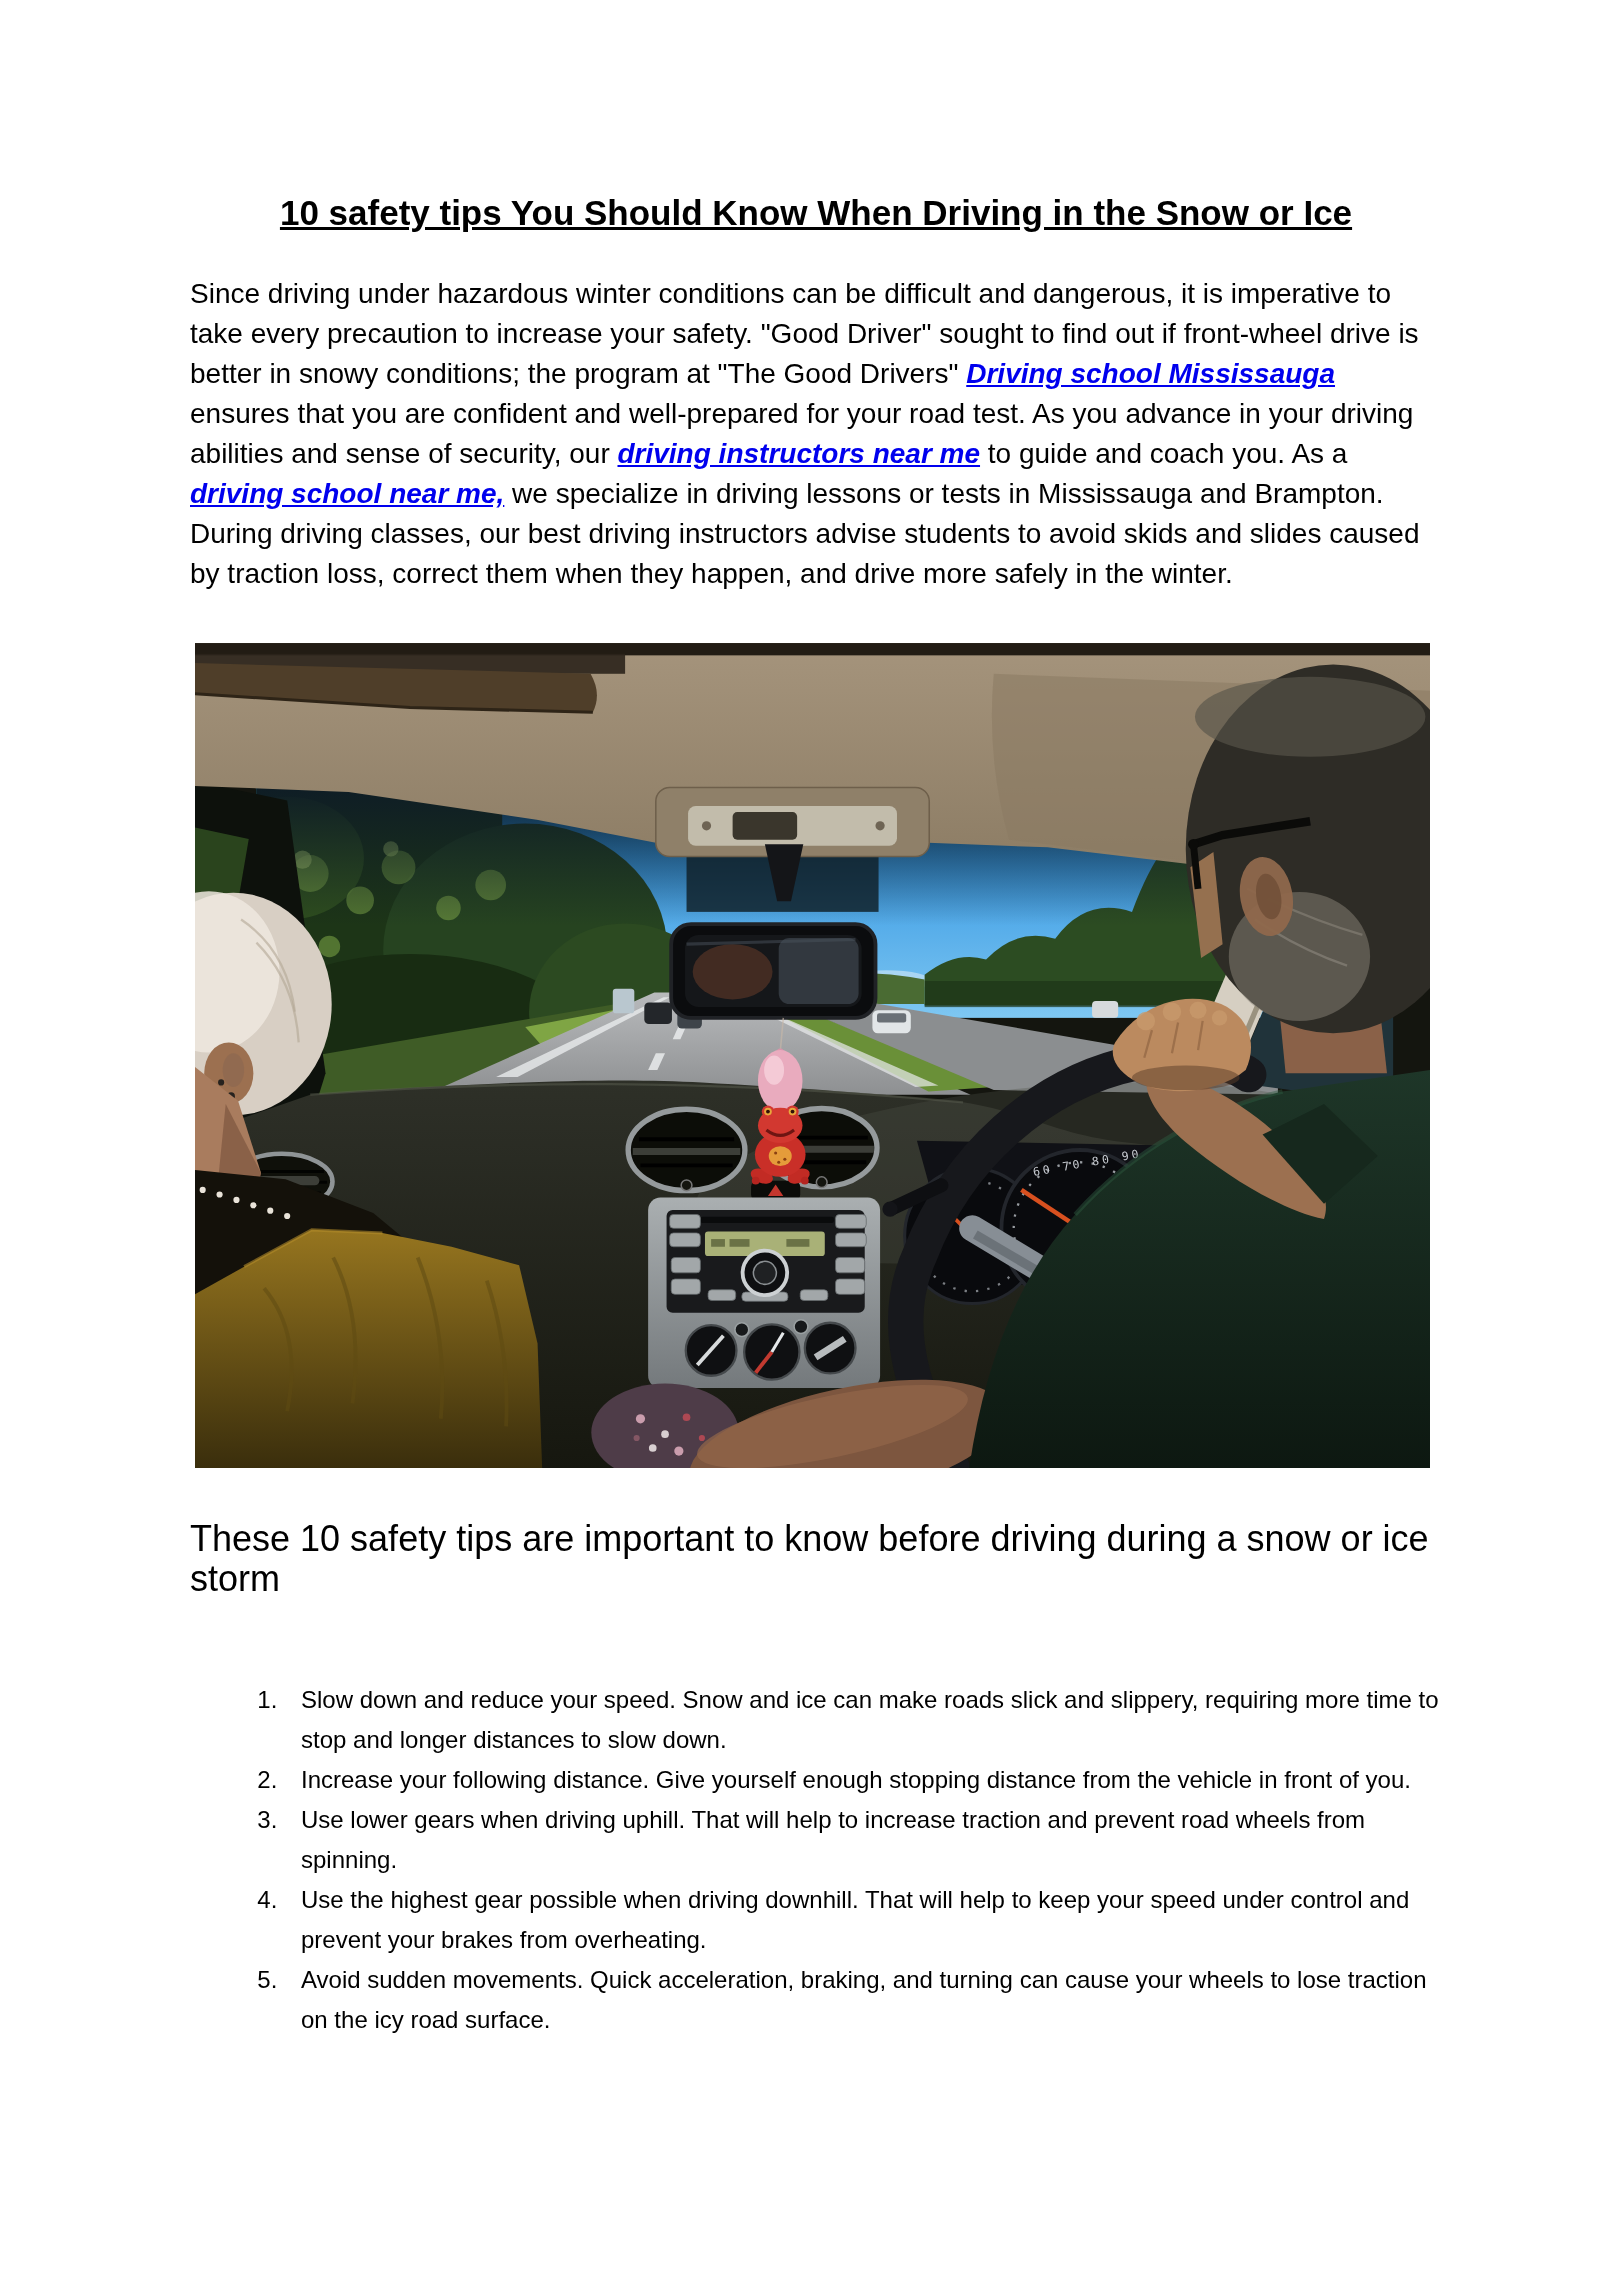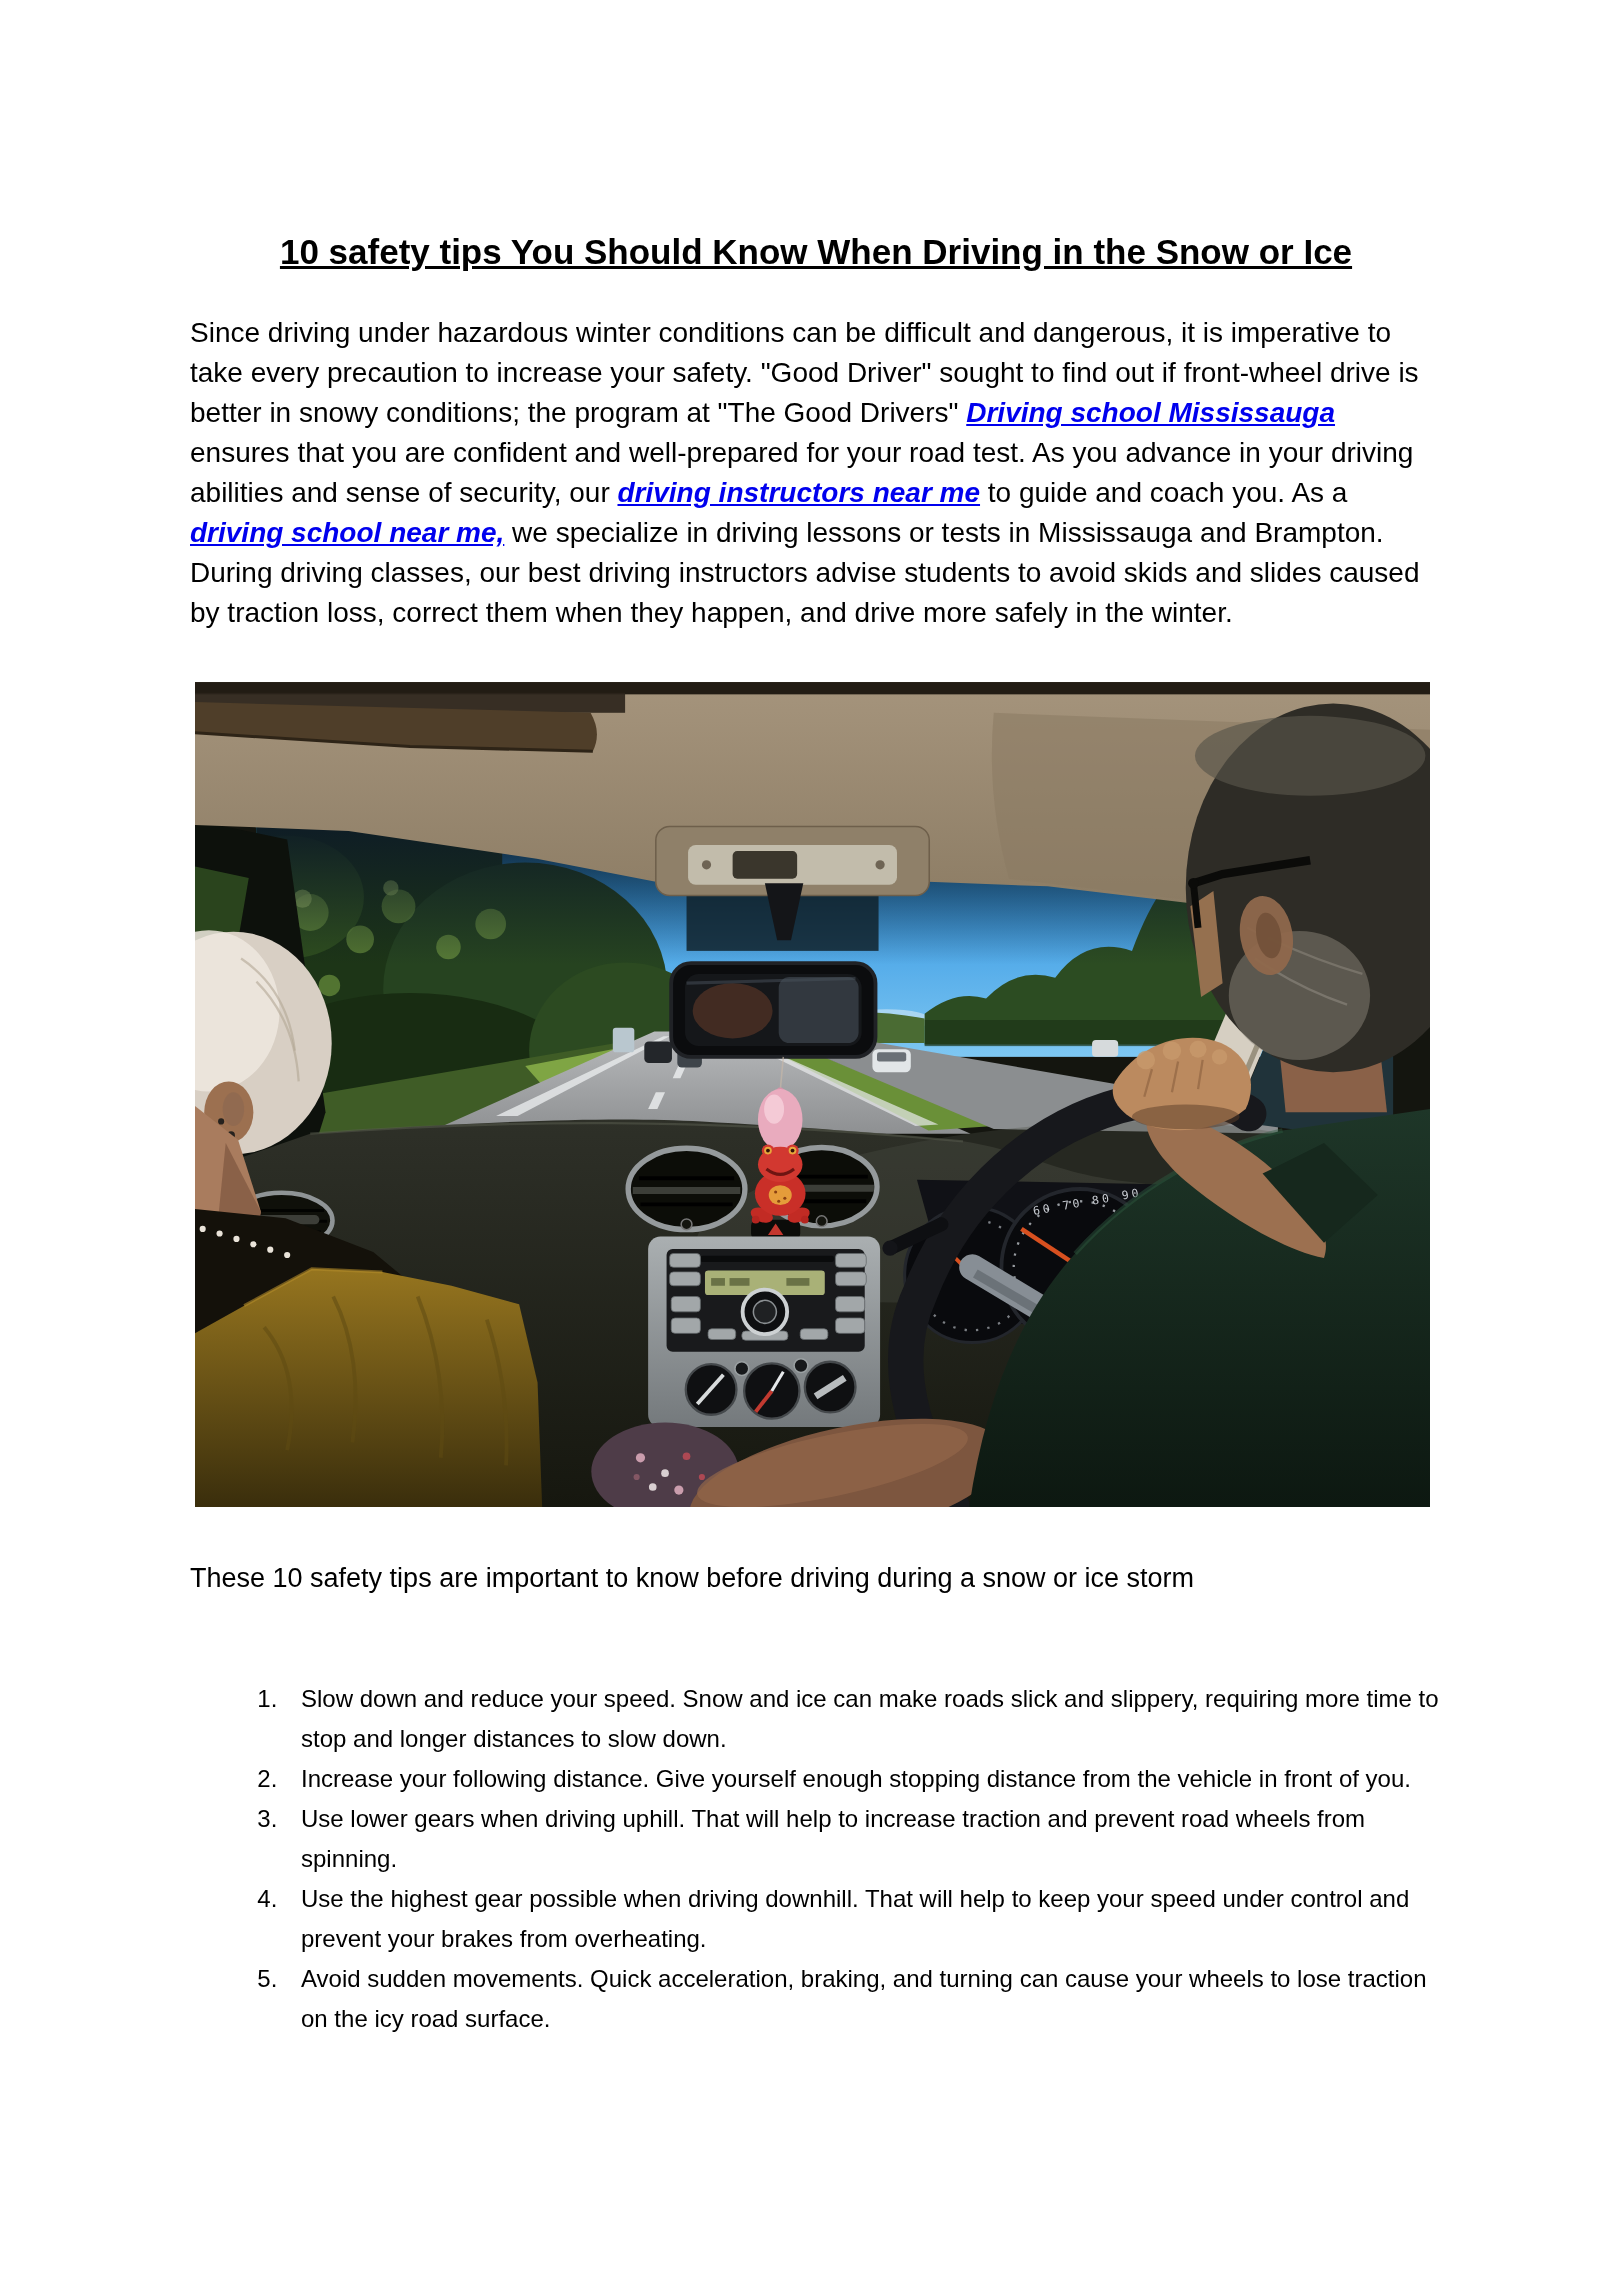--- a/index.html
+++ b/index.html
@@ -1,22 +1,22 @@
 <!DOCTYPE html>
 <html style="--link-color: #0000ee; --ph-base: #14150f; --ph-sky1: #1b86dd; --ph-sky2: #7ec7f2; --ph-treeDark: #1d3517; --ph-treeMid: #2c4c22; --ph-treeLight: #7fa848; --ph-grassBright: #7fa544; --ph-grassMedian: #6a9038; --ph-roadFar: #b8babc; --ph-roadNear: #8e9092; --ph-marking: #e9ebec; --ph-frit: #10222b; --ph-headliner1: #a5947c; --ph-headliner2: #8c7c64; --ph-visor: #4f3e29; --ph-consoleTan: #8f8069; --ph-pillarLight: #d6cfc2; --ph-dash1: #2e3028; --ph-dash2: #16170f; --ph-silver1: #aaafb1; --ph-silver2: #74797c; --ph-radioFace: #191a1c; --ph-lcd: #a9b177; --ph-wheel: #17181c; --ph-cluster: #090a0d; --ph-needle: #d8501f; --ph-skinLight: #bb8a5f; --ph-skinMid: #9c7050; --ph-skinShadow: #7d563f; --ph-hairGray: #d8cfc4; --ph-driverHair: #2e2c26; --ph-shirt1: #1e3628; --ph-shirt2: #0d1811; --ph-cardigan1: #96751f; --ph-cardigan2: #3a2e0c; --ph-frogRed: #c92f28; --ph-frogAccent: #e8a83c; --ph-freshenerPink: #e9abbe; --ph-mirrorBody: #0b0c0e;font-size:12.3px"><head>
 <meta charset="utf-8">
 <style>
   html,body{margin:0;padding:0;background:#ffffff;}
   body{width:1624px;height:2295px;font-family:"Liberation Sans", sans-serif;color:#000;position:relative;overflow:hidden;}
-  .content{padding:0 182px 0 190px;margin-top:39px;}
+  .content{padding:0 182px 0 190px;}
   h1.doc-title{margin:0;padding-top:193px;font-size:35px;line-height:1.15;font-weight:bold;text-align:center;text-decoration:underline;}
   .para{margin:41px 0 0 0;font-size:28px;line-height:40px;}
   a.doc-link{color:var(--link-color,#0000ee);font-weight:bold;text-decoration:underline;cursor:pointer;font-style:italic;}
   figure.photo{margin:49px 0 0 5.4px;padding:0;width:1235px;height:825px;}
-  .tips-intro{margin:51px 0 0 0;font-size:27px;line-height:40px;}
+  .tips-intro{margin:51px 0 0 0;font-size:36px;line-height:40px;}
   ol.tips{margin:81px 0 0 0;padding-left:94px;font-size:24px;line-height:40px;}
   ol.tips li{padding-left:17px;}
   svg text{font-family:"DejaVu Sans Mono", monospace;}
 </style>
 </head>
 <body>
 
 <div class="content">
 
   <h1 class="doc-title">10 safety tips You Should Know When Driving in the Snow or Ice</h1>

